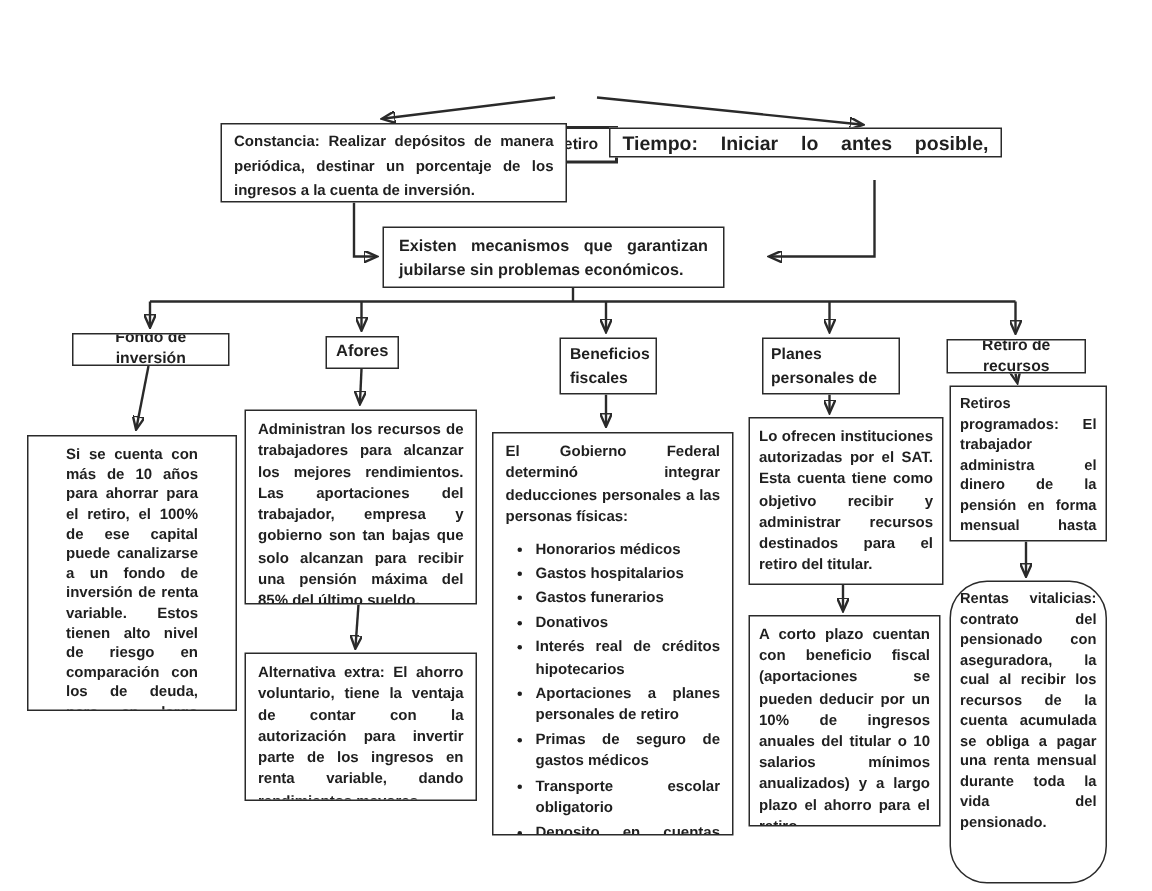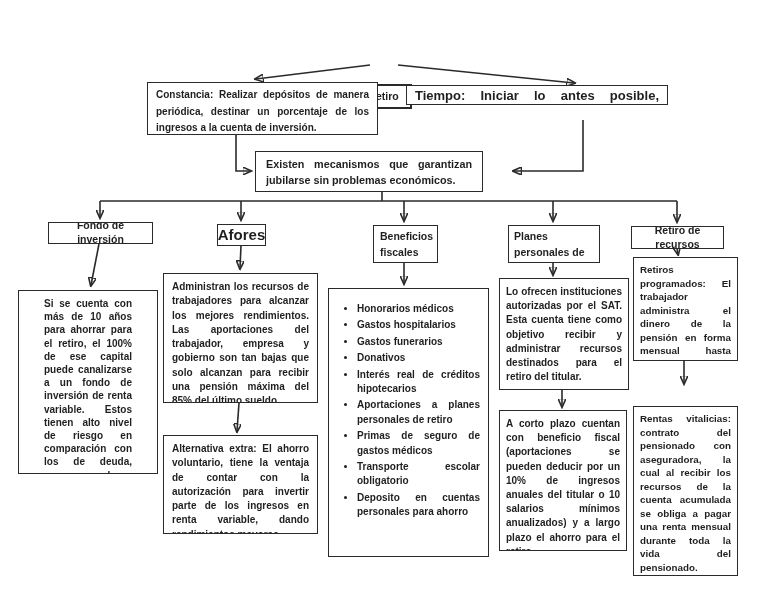--- a/index.html
+++ b/index.html
@@ -12,34 +12,34 @@
     position:absolute;border:1.6px solid #2a2a2a;background:#fff;
     box-sizing:border-box;text-align:justify;overflow:hidden;
     font-size:10px;line-height:13.6px;padding:6px 25px;
   }
   .center{display:flex;align-items:center;justify-content:center;text-align:center;padding:2px 4px;}
   #box-retiro{left:355px;top:40px;width:57px;height:25px;border-width:2px;font-size:10.5px;margin-top:44px;}
   #box-constancia{left:147px;top:82px;width:231px;height:53px;font-size:10px;line-height:16.5px;padding:4px 8px;}
   #box-tiempo{left:406px;top:85px;width:262px;height:20px;font-size:13px;line-height:15px;padding:2px 8px;}
   #box-existen{left:255px;top:151px;width:228px;height:41px;font-size:10.8px;line-height:16px;padding:4px 10px;}
   #cat-fondo{left:48px;top:222px;width:105px;height:22px;font-size:10.5px;}
-  #cat-afores{left:217px;top:224px;width:49px;height:22px;font-size:15px;}
+  #cat-afores{left:217px;top:224px;width:49px;height:22px;font-size:11px;}
   #cat-beneficios{left:373px;top:225px;width:65px;height:38px;font-size:10.5px;line-height:15.5px;padding:3px 6px;text-align:left;}
   #cat-planes{left:508px;top:225px;width:92px;height:38px;font-size:10.5px;line-height:15.5px;padding:3px 5px;text-align:left;}
   #cat-retiro{left:631px;top:226px;width:93px;height:23px;font-size:10.5px;}
   #det-fondo{left:18px;top:290px;width:140px;height:184px;line-height:13.2px;}
   #det-afores-1{left:163px;top:273px;width:155px;height:130px;line-height:14.3px;padding:6px 8px;}
   #det-afores-2{left:163px;top:435px;width:155px;height:99px;line-height:14.3px;padding:6px 8px;}
   #det-beneficios{left:328px;top:288px;width:161px;height:269px;line-height:14.4px;padding:6px 8px;}
   #det-beneficios ul{margin:7px 0 0 0;padding-left:20px;}
   #det-beneficios li{margin:0 0 2px 0;text-align:justify;}
   #det-planes-1{left:499px;top:278px;width:130px;height:112px;line-height:14.2px;padding:6px;}
   #det-planes-2{left:499px;top:410px;width:128px;height:141px;line-height:14.2px;padding:6px;}
   #det-retiro-1{left:633px;top:257px;width:105px;height:104px;font-size:9.8px;line-height:13.5px;padding:5px 6px;}
-  #det-retiro-2{left:633px;top:406px;width:105px;height:170px;font-size:9.8px;line-height:13.5px;padding:5px 6px;}
+  #det-retiro-2{left:633px;top:387px;width:105px;height:202px;font-size:9.8px;line-height:13.5px;padding:5px 6px;border-radius:25px;}
   #connectors{position:absolute;left:0;top:0;width:768px;height:594px;pointer-events:none;}
   #connectors path,#connectors line{stroke:#2a2a2a;stroke-width:1.6;fill:none;}
 </style>
 </head>
 <body>
 
 <svg id="connectors" viewBox="0 0 768 594" xmlns="http://www.w3.org/2000/svg">
   <defs>
     <marker id="ah" markerWidth="10" markerHeight="8" refX="7.5" refY="4" orient="auto" markerUnits="userSpaceOnUse">
       <path d="M0,0 L9,4 L0,8 z" fill="#2a2a2a" stroke="none"></path>
@@ -108,20 +108,21 @@
 </div>
 
 <div id="det-afores-1" class="nbox">
   <span>Administran los recursos de trabajadores para alcanzar los mejores rendimientos. Las aportaciones del trabajador, empresa y gobierno son tan bajas que solo alcanzan para recibir una pensión máxima del 85% del último sueldo.</span>
 </div>
 <div id="det-afores-2" class="nbox">
   <span>Alternativa extra: El ahorro voluntario, tiene la ventaja de contar con la autorización para invertir parte de los ingresos en renta variable, dando rendimientos mayores</span>
 </div>
 
 <div id="det-beneficios" class="nbox">
+  <span>El Gobierno Federal determinó integrar deducciones personales a las personas físicas:</span>
   <ul>
       <li>Honorarios médicos</li>
       <li>Gastos hospitalarios</li>
       <li>Gastos funerarios</li>
       <li>Donativos</li>
       <li>Interés real de créditos hipotecarios</li>
       <li>Aportaciones a planes personales de retiro</li>
       <li>Primas de seguro de gastos médicos</li>
       <li>Transporte escolar obligatorio</li>
       <li>Deposito en cuentas personales para ahorro</li>

